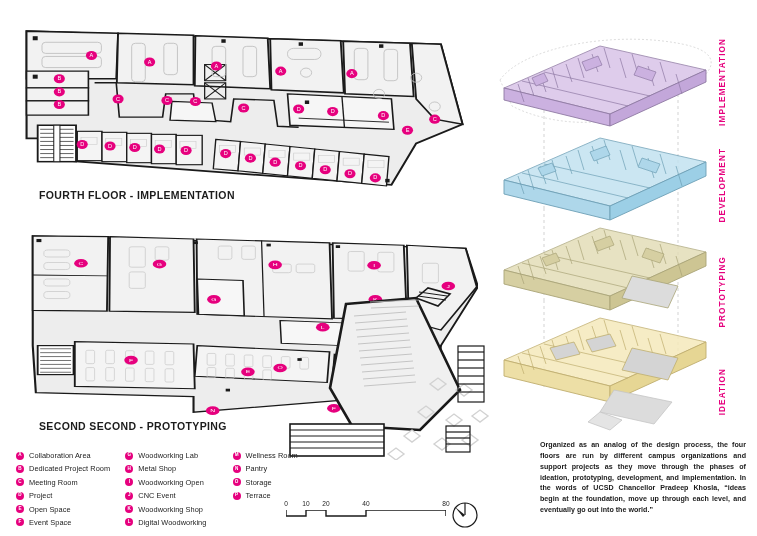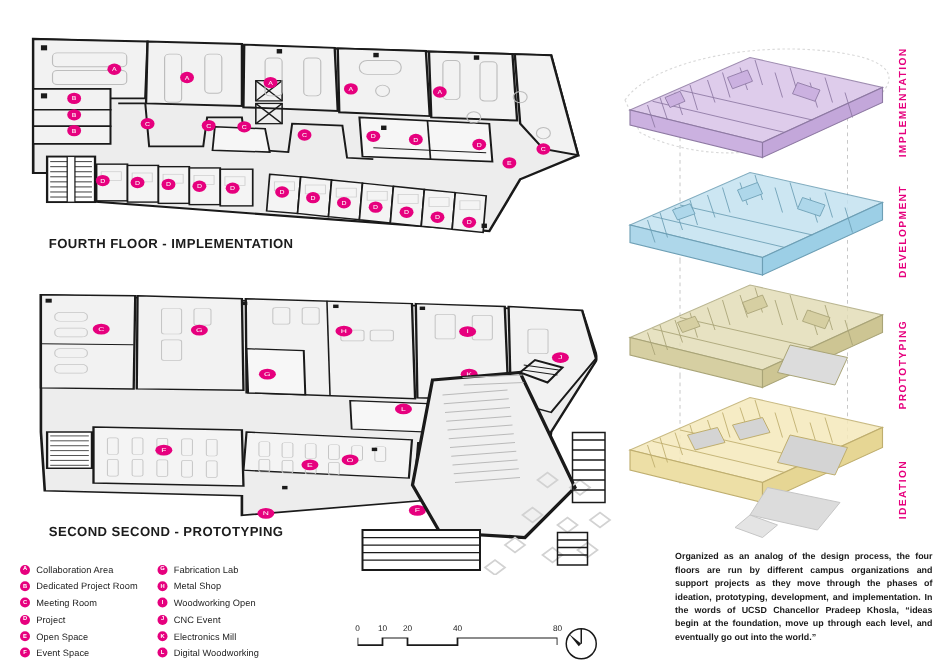--- a/index.html
+++ b/index.html
@@ -514,41 +514,59 @@
           <span class="legend-label">Open Space</span>
         </div>
         <div class="legend-item">
           <span class="dot">F</span>
           <span class="legend-label">Event Space</span>
         </div>
       </div>
     <div class="legend-col" id="legend-col-1">
         <div class="legend-item">
           <span class="dot">G</span>
-          <span class="legend-label">Fabrication Lab</span>
+          <span class="legend-label">Woodworking Lab</span>
         </div>
         <div class="legend-item">
           <span class="dot">H</span>
           <span class="legend-label">Metal Shop</span>
         </div>
         <div class="legend-item">
           <span class="dot">I</span>
           <span class="legend-label">Woodworking Open</span>
         </div>
         <div class="legend-item">
           <span class="dot">J</span>
           <span class="legend-label">CNC Event</span>
         </div>
         <div class="legend-item">
           <span class="dot">K</span>
-          <span class="legend-label">Electronics Mill</span>
+          <span class="legend-label">Woodworking Shop</span>
         </div>
         <div class="legend-item">
           <span class="dot">L</span>
           <span class="legend-label">Digital Woodworking</span>
+        </div>
+      </div>
+    <div class="legend-col" id="legend-col-2">
+        <div class="legend-item">
+          <span class="dot">M</span>
+          <span class="legend-label">Wellness Room</span>
+        </div>
+        <div class="legend-item">
+          <span class="dot">N</span>
+          <span class="legend-label">Pantry</span>
+        </div>
+        <div class="legend-item">
+          <span class="dot">O</span>
+          <span class="legend-label">Storage</span>
+        </div>
+        <div class="legend-item">
+          <span class="dot">P</span>
+          <span class="legend-label">Terrace</span>
         </div>
       </div>
   </div>
 
   <div class="scalebar">
     <div class="scale-nums" id="scale-nums">
         <span class="scale-num" style="left: 0px;">0</span>
         <span class="scale-num" style="left: 20px;">10</span>
         <span class="scale-num" style="left: 40px;">20</span>
         <span class="scale-num" style="left: 80px;">40</span>

